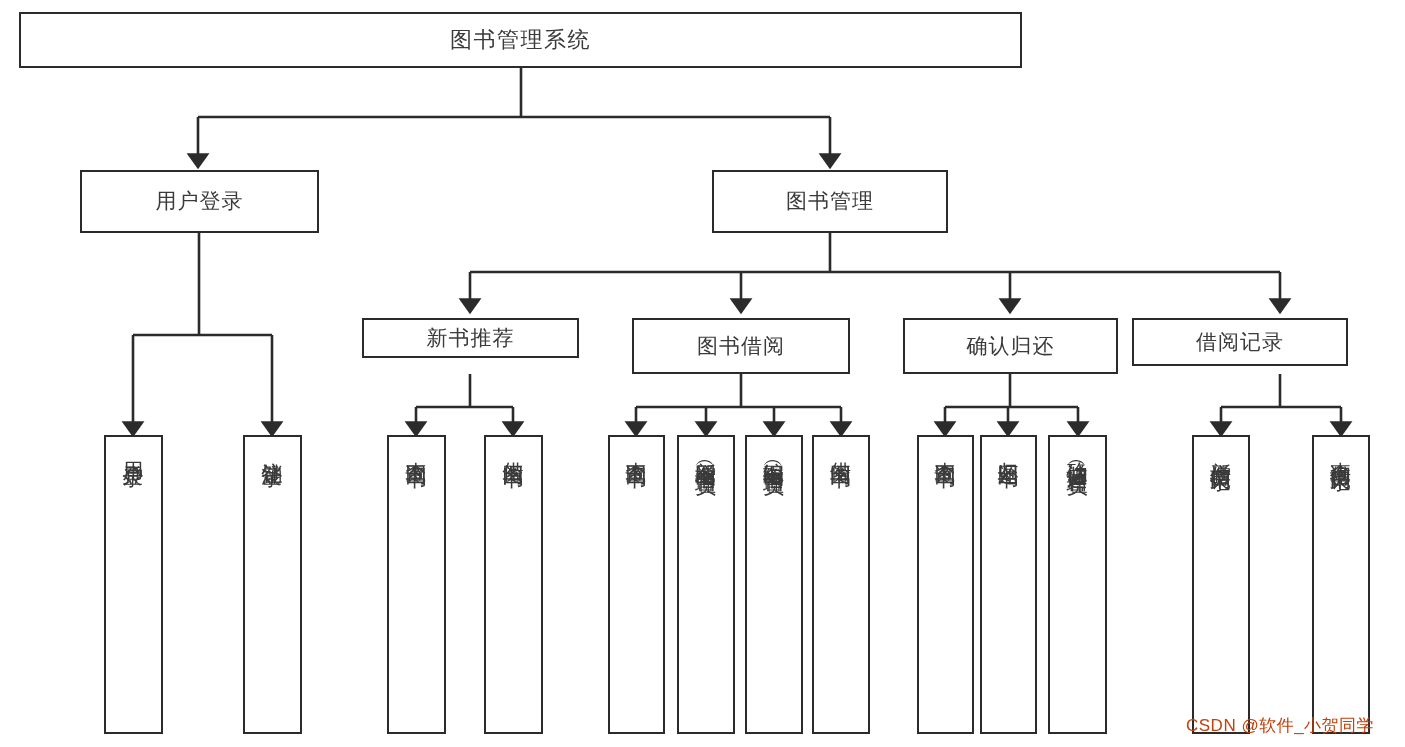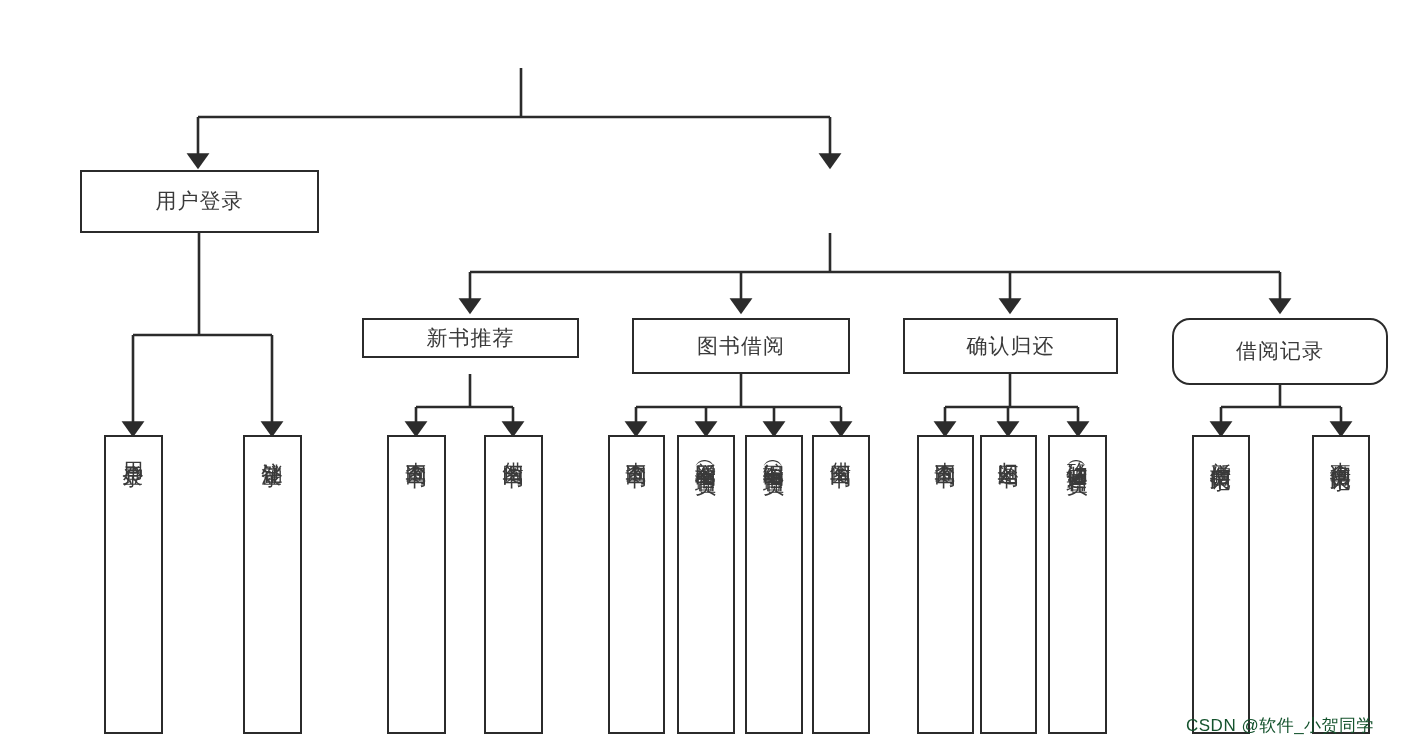--- a/index.html
+++ b/index.html
@@ -60,21 +60,21 @@
     text-orientation: upright;
     font-size: 21px;
     letter-spacing: 2px;
     line-height: 1;
   }
   .watermark {
     position: absolute;
     left: 1186px;
     top: 714px;
     font-size: 17px;
-    color: #14532d;
+    color: #c2410c;
     letter-spacing: 0.5px;
     white-space: nowrap;
     pointer-events: none;
   }
 </style>
 </head>
 <body>
 
 <div id="canvas">
 
@@ -121,35 +121,41 @@
       <path d="M1008,407 L1008,428" marker-end="url(#arrow)"></path>
       <path d="M1078,407 L1078,428" marker-end="url(#arrow)"></path>
 
       <path d="M1280,374 L1280,407"></path>
       <path d="M1221,407 L1341,407"></path>
       <path d="M1221,407 L1221,428" marker-end="url(#arrow)"></path>
       <path d="M1341,407 L1341,428" marker-end="url(#arrow)"></path>
     </g>
   </svg>
 
+  <div class="node horiz root" style="left:19px; top:12px; width:1003px; height:56px;">
+    <span class="node-label">图书管理系统</span>
+  </div>
 
   <div class="node horiz" style="left:80px; top:170px; width:239px; height:63px;">
     <span class="node-label">用户登录</span>
   </div>
+  <div class="node horiz" style="left:712px; top:170px; width:236px; height:63px;">
+    <span class="node-label">图书管理</span>
+  </div>
 
   <div class="node horiz" style="left:362px; top:318px; width:217px; height:40px;">
     <span class="node-label">新书推荐</span>
   </div>
   <div class="node horiz" style="left:632px; top:318px; width:218px; height:56px;justify-content:center;">
     <span class="node-label">图书借阅</span>
   </div>
   <div class="node horiz" style="left:903px; top:318px; width:215px; height:56px;">
     <span class="node-label">确认归还</span>
   </div>
-  <div class="node horiz" style="left:1172px; top:318px; width:216px; height:67px;border-radius:18px;">
+  <div class="node horiz" style="left:1132px; top:318px; width:216px; height:48px;">
     <span class="node-label">借阅记录</span>
   </div>
 
   <div class="node vert" style="left:104px; top:435px; width:59px; height:299px;">
     <span class="node-label">用户登录</span>
   </div>
   <div class="node vert" style="left:243px; top:435px; width:59px; height:299px;">
     <span class="node-label">注销登录</span>
   </div>
 

